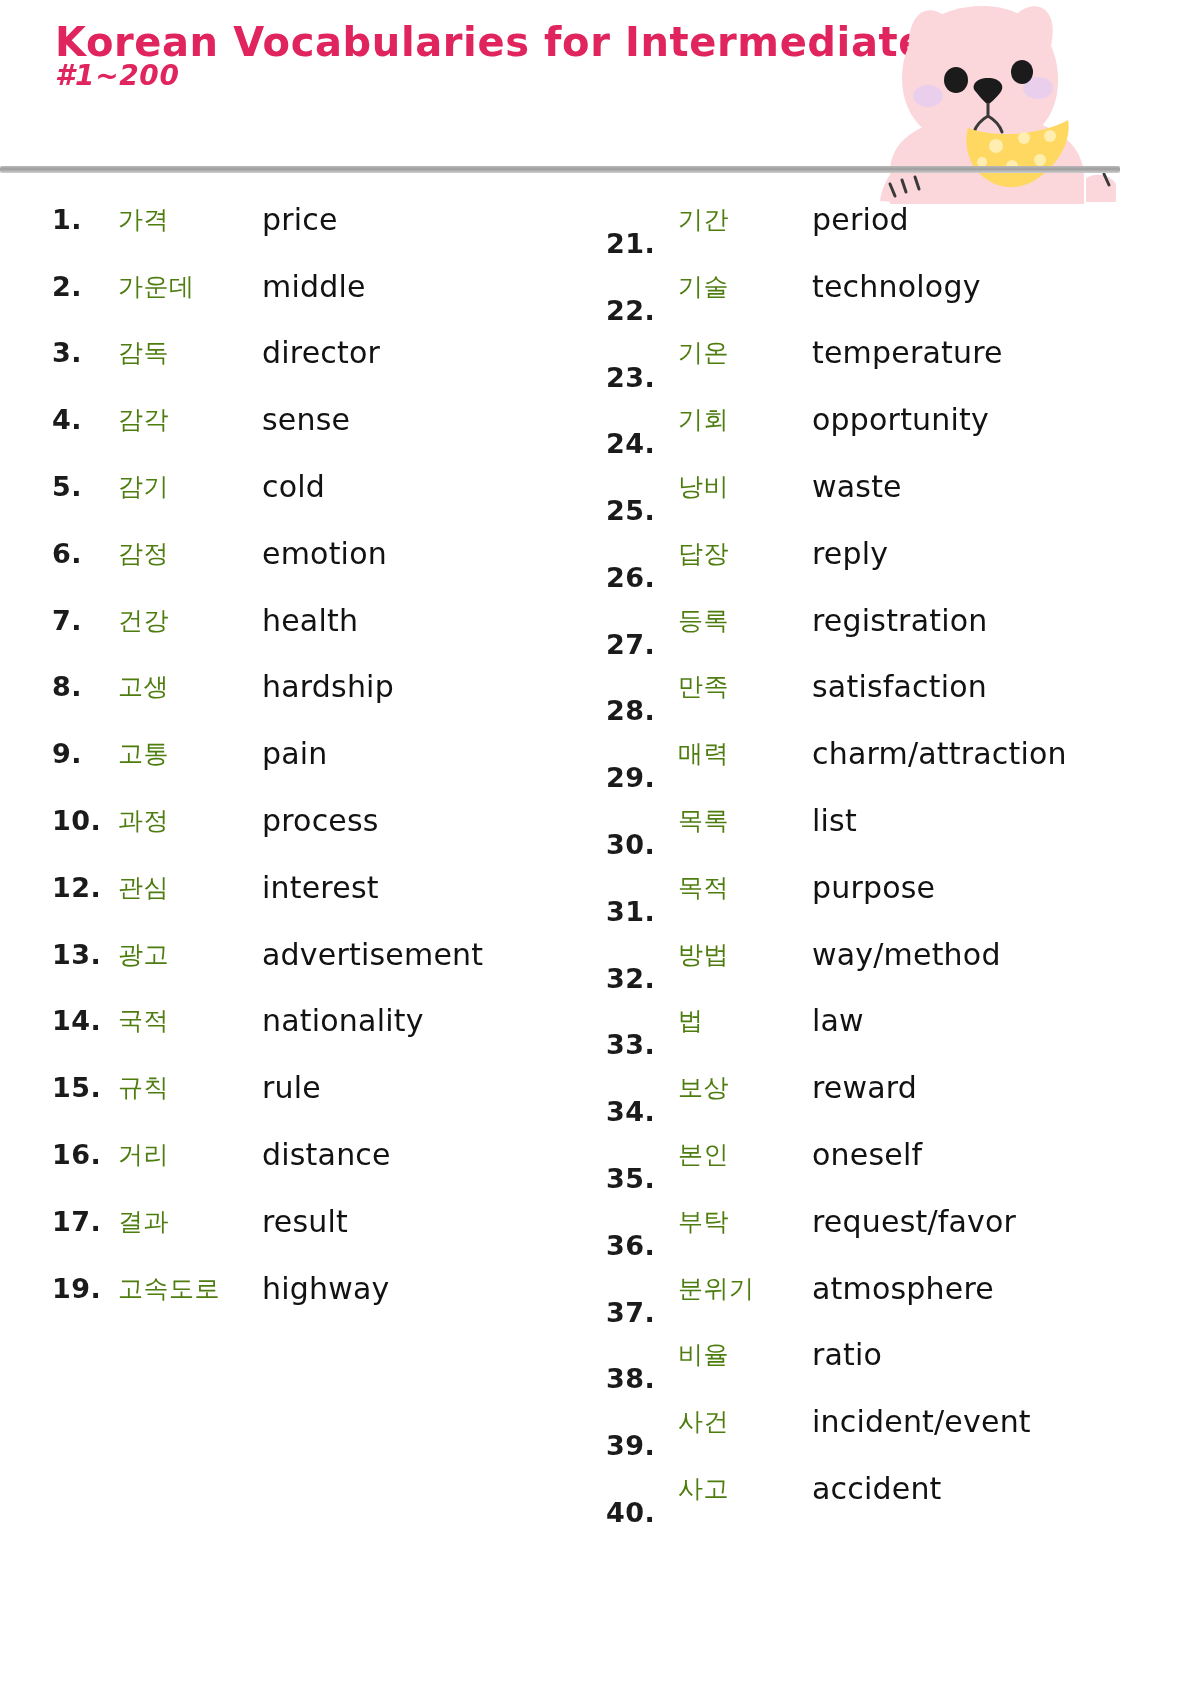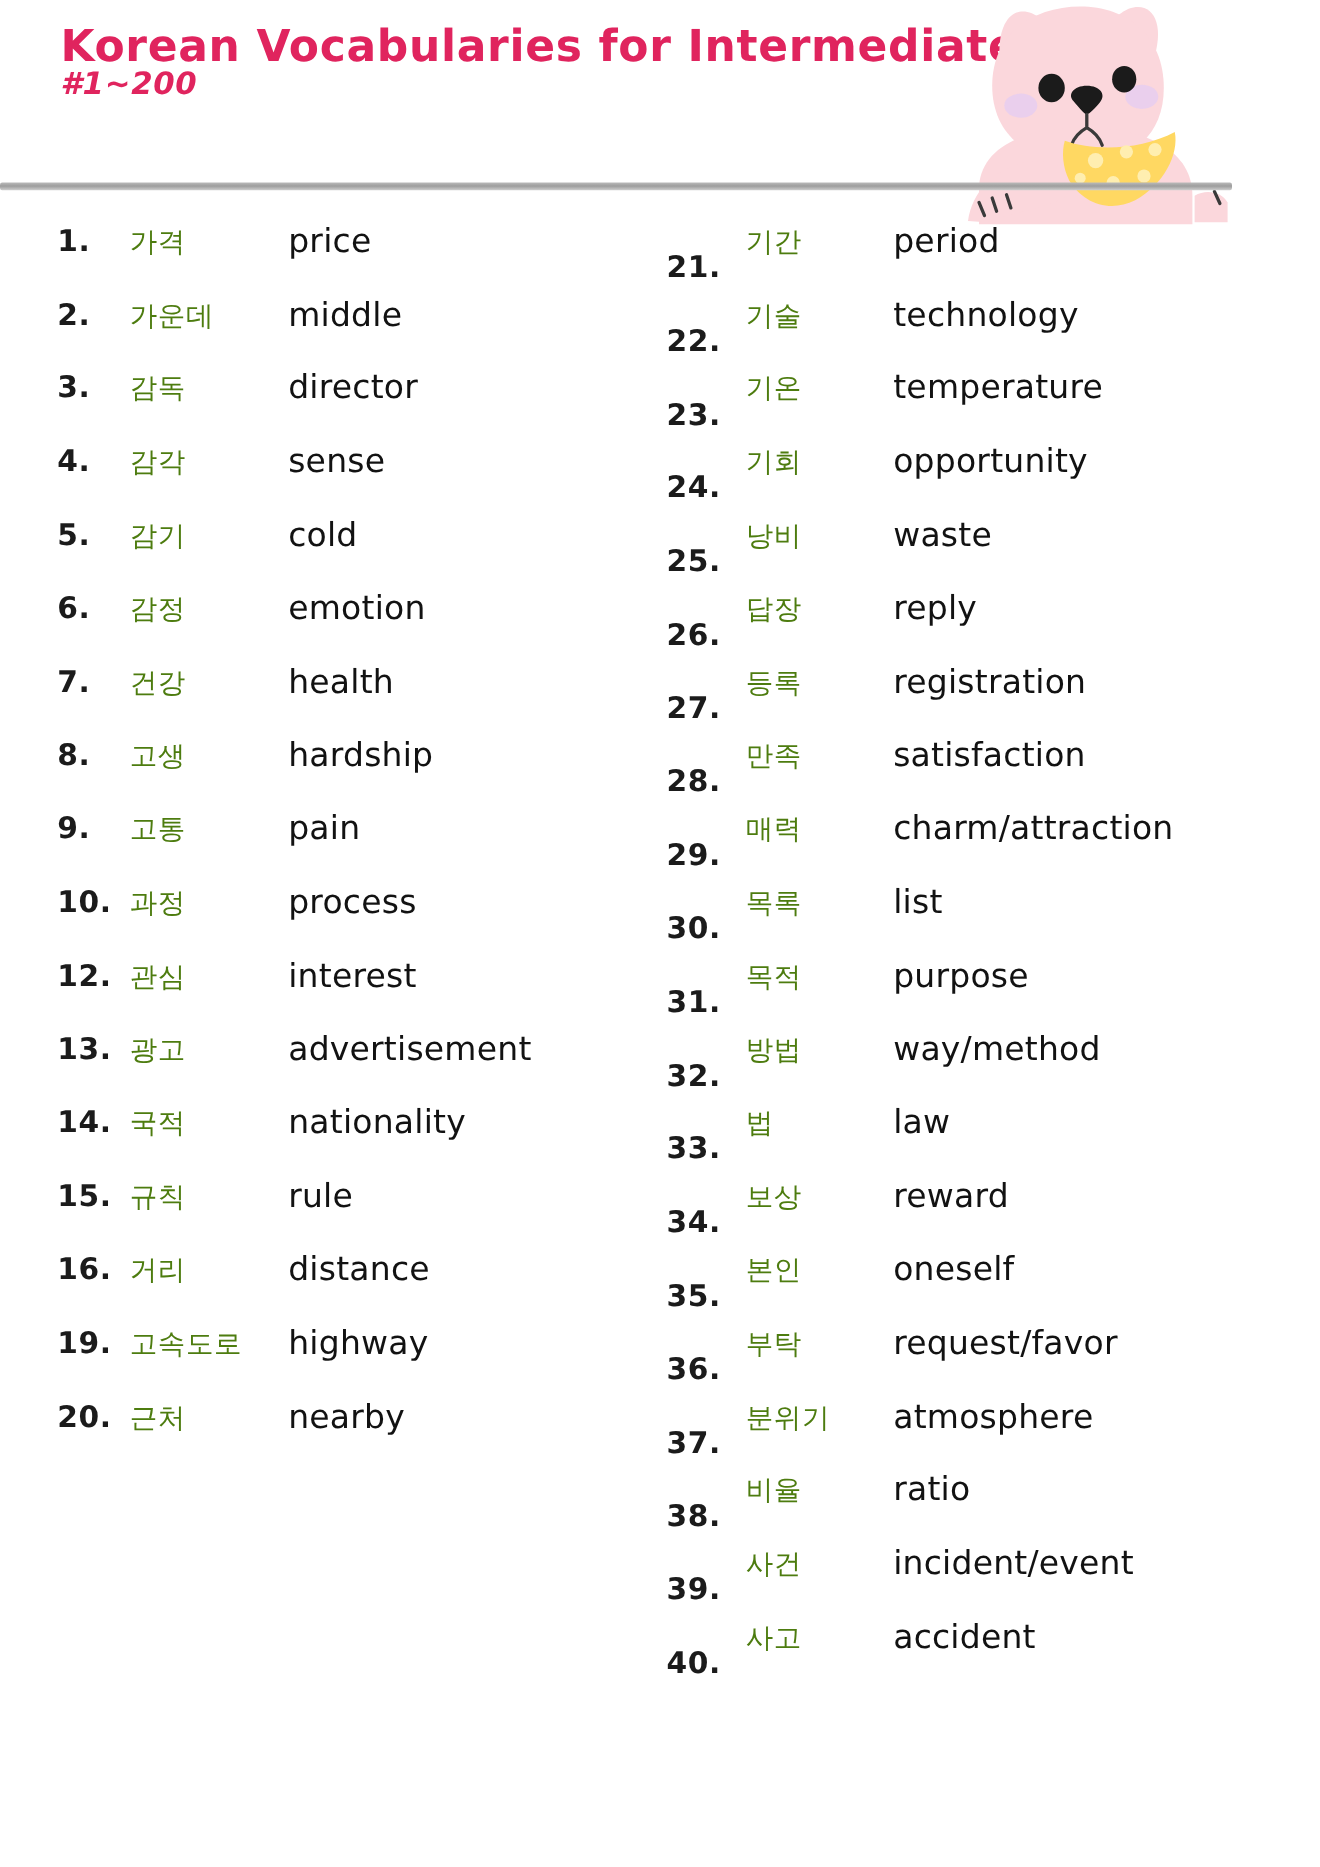--- a/index.html
+++ b/index.html
@@ -248,29 +248,29 @@
           <span class="num">15.</span>
           <span class="kor">규칙</span>
           <span class="eng">rule</span>
         </div>
         <div class="row">
           <span class="num">16.</span>
           <span class="kor">거리</span>
           <span class="eng">distance</span>
         </div>
         <div class="row">
+          <span class="num">17.</span>
+          <span class="kor">결과</span>
+          <span class="eng">result</span>
+        </div>
+        <div class="row">
           <span class="num">19.</span>
           <span class="kor">고속도로</span>
           <span class="eng">highway</span>
         </div>
-        <div class="row">
-          <span class="num">20.</span>
-          <span class="kor">근처</span>
-          <span class="eng">nearby</span>
-        </div>
       </div>
     <div class="col right">
         <div class="row">
           <span class="num">21.</span>
           <span class="kor">기간</span>
           <span class="eng">period</span>
         </div>
         <div class="row">
           <span class="num">22.</span>
           <span class="kor">기술</span>

